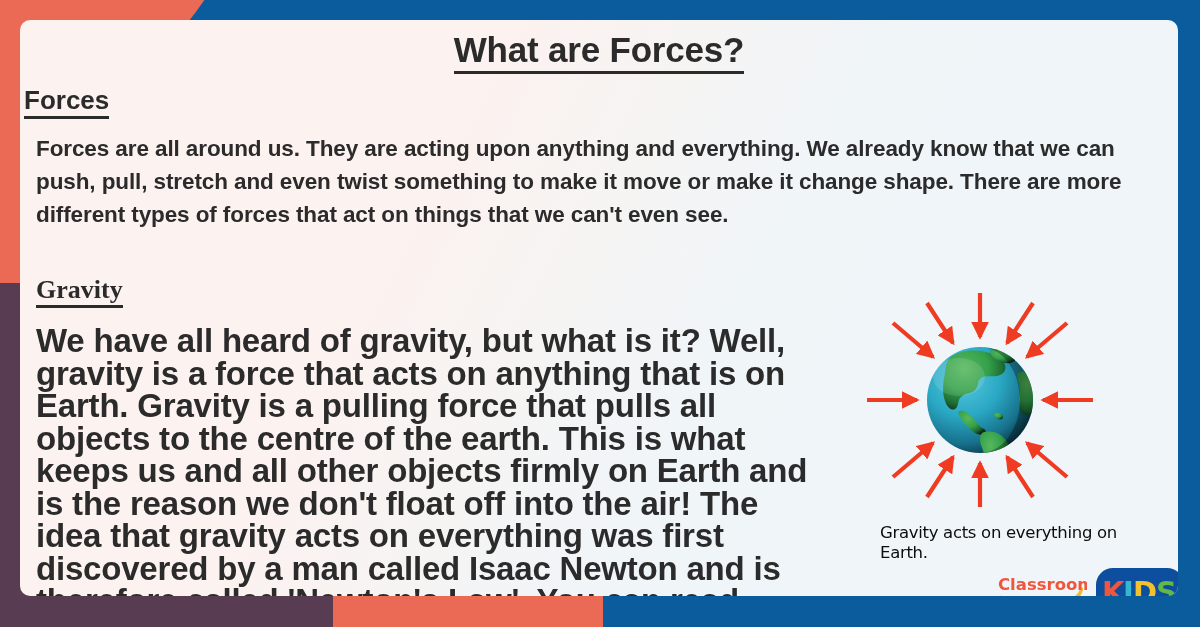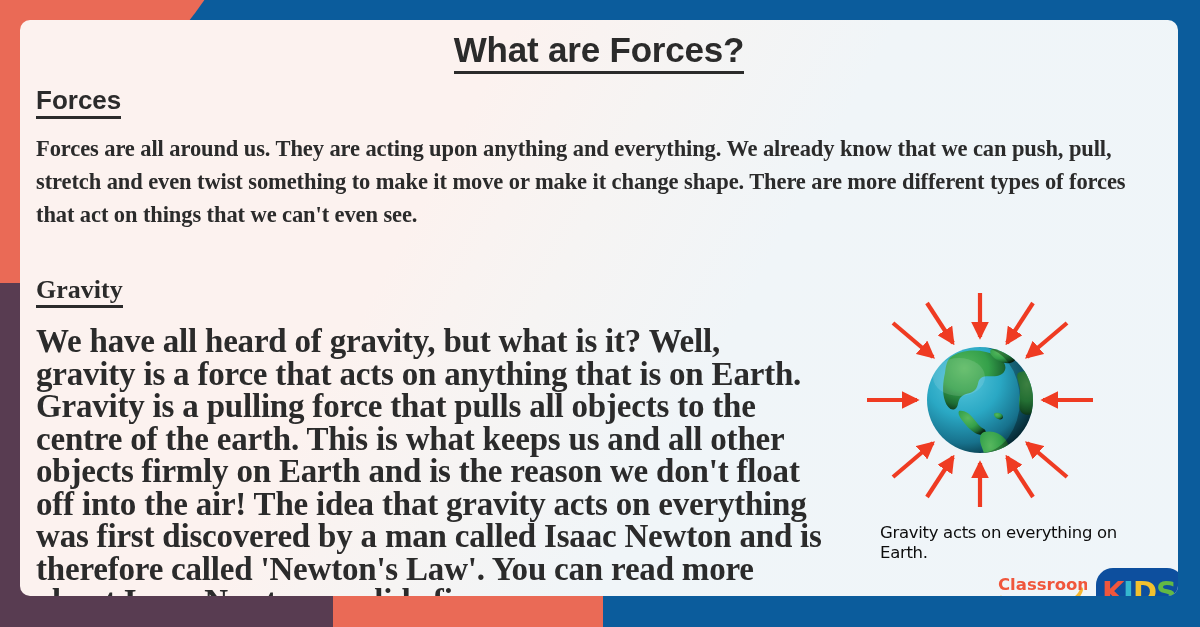--- a/index.html
+++ b/index.html
@@ -105,28 +105,27 @@
   .section-heading {
     position: absolute;
     font-size: 26px;
     font-weight: bold;
     color: #2b2b2b;
   }
   .section-heading span {
     border-bottom: 3px solid #2b2b2b;
     padding-bottom: 1px;
   }
-  #heading-forces { left: 16px; top: 65px; }
+  #heading-forces { left: 4px; top: 65px; }
   #heading-gravity { left: 16px; top: 255px; font-family: Liberation Serif, serif; }
 
   .body-text {
     position: absolute;
     color: #2b2b2b;
     font-weight: bold;
-    font-family: Liberation Serif, serif;
   }
   #para-forces {
     left: 16px;
     top: 112px;
     width: 1110px;
     font-size: 22.5px;
     line-height: 33px;
     letter-spacing: -0.1px;
   }
   #para-gravity {

